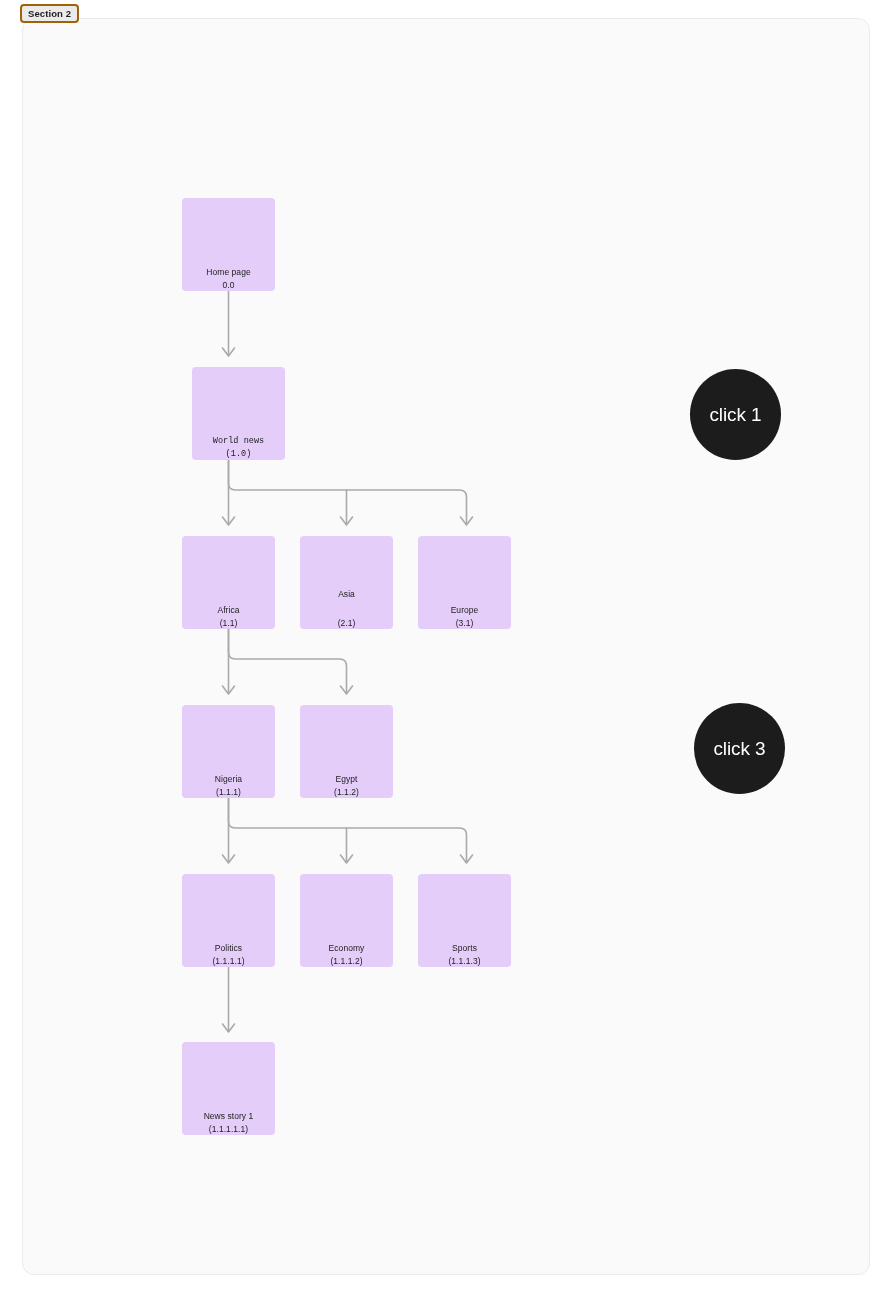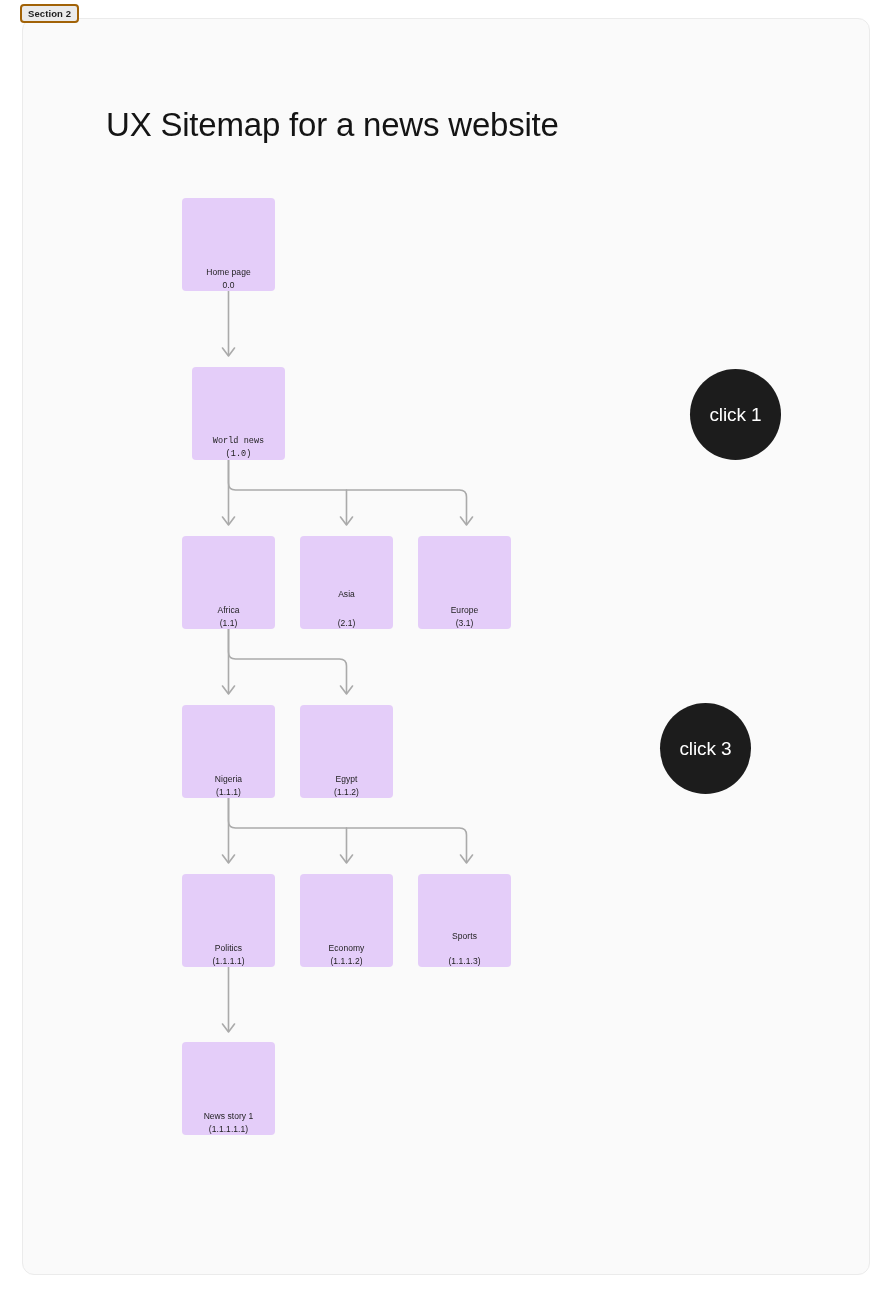--- a/index.html
+++ b/index.html
@@ -127,21 +127,20 @@
 </style>
 </head>
 <body>
 
 <div id="root">
 
   <div class="section-tab">Section 2</div>
 
   <div class="frame">
 
-    <div class="diagram-title">UX Sitemap for a news website</div>
 
     <svg class="edges" viewBox="0 0 848 1257" width="848" height="1257">
       <defs>
         <style>
           .ln { fill:none; stroke:#aaaaaa; stroke-width:1.6; stroke-linecap:round; stroke-linejoin:round; }
           .ah { fill:none; stroke:#aaaaaa; stroke-width:1.6; stroke-linecap:round; stroke-linejoin:round; }
         </style>
       </defs>
 
       <g>
@@ -218,27 +217,27 @@
     <div class="node" style="left:159px; top:855px;">
       <span class="node-label">Politics</span>
       <span class="node-id">(1.1.1.1)</span>
     </div>
 
     <div class="node" style="left:277px; top:855px;">
       <span class="node-label">Economy</span>
       <span class="node-id">(1.1.1.2)</span>
     </div>
 
-    <div class="node" style="left:395px; top:855px;gap:12px;">
+    <div class="node" style="left:395px; top:855px;">
       <span class="node-label">Sports</span>
       <span class="node-id">(1.1.1.3)</span>
     </div>
 
     <div class="node" style="left:159px; top:1023px;">
       <span class="node-label">News story 1</span>
       <span class="node-id">(1.1.1.1.1)</span>
     </div>
 
     <div class="click-dot" style="left:667px; top:350px;">click 1</div>
-    <div class="click-dot" style="left:637px; top:684px;">click 3</div>
+    <div class="click-dot" style="left:671px; top:684px;">click 3</div>
 
   </div>
 </div>
 
 </body></html>

